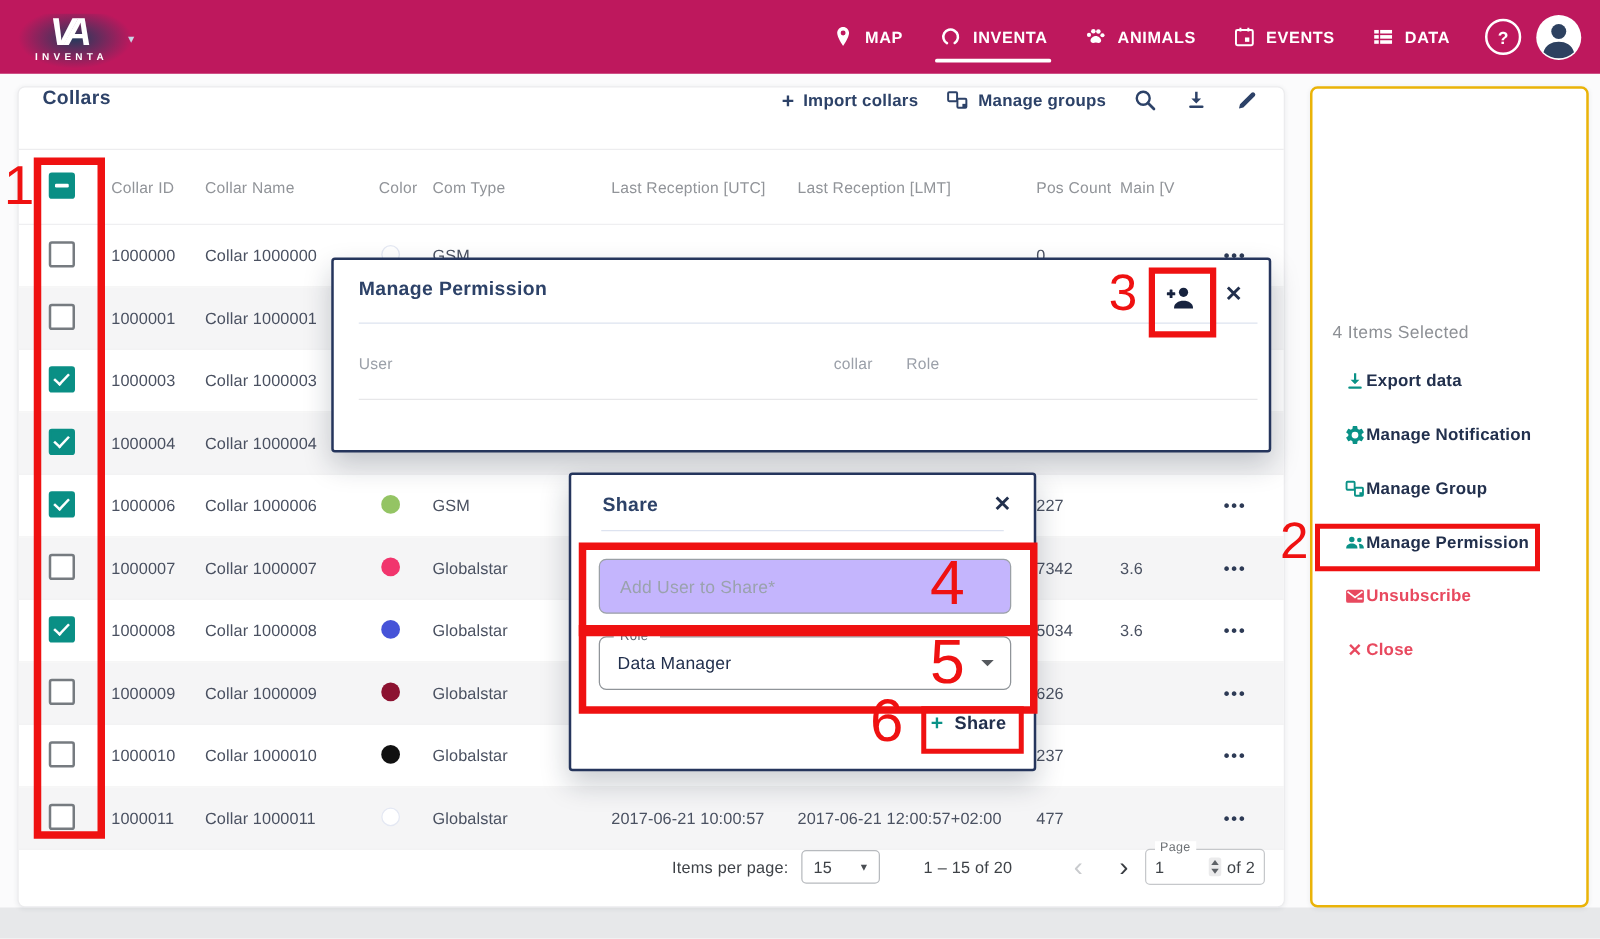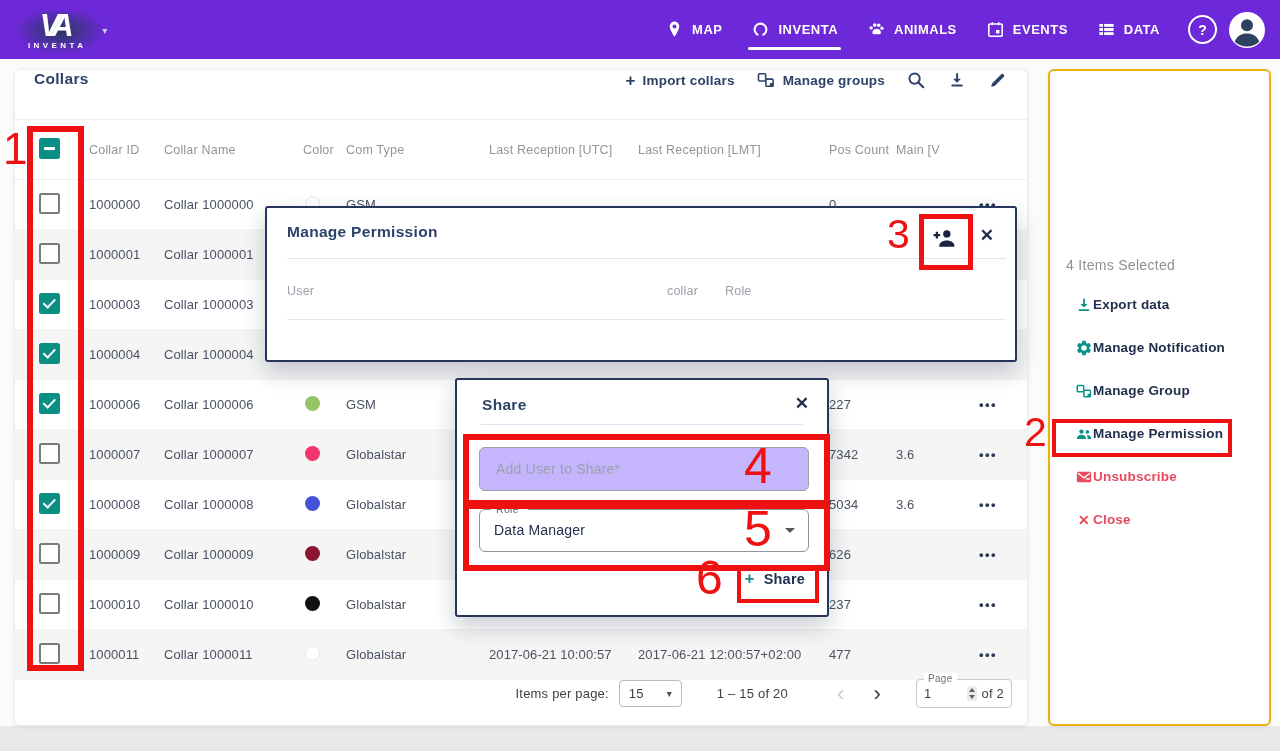--- a/index.html
+++ b/index.html
@@ -4,21 +4,21 @@
 <style>
   html,body{margin:0;padding:0}
   body{
     position:relative;width:1280px;height:751px;overflow:hidden;
     background:#fbfbfc;font-family:"Liberation Sans",sans-serif;
     -webkit-font-smoothing:antialiased;
   }
   svg{display:block}
 
   
-  .navbar{position:absolute;left:0;top:0;width:1280px;height:59px;background:#6d28d9;
+  .navbar{position:absolute;left:0;top:0;width:1280px;height:59px;background:#be185d;
     display:flex;align-items:center;padding:0 14px;box-sizing:border-box;z-index:5}
   .brand{display:flex;align-items:flex-start;gap:16px;width:150px}
   .logo{display:flex;flex-direction:column;align-items:center;position:relative;padding:2px 0 0 14px}
   .logo::before{content:"";position:absolute;left:0;top:2px;width:92px;height:44px;
     background:radial-gradient(ellipse at 50% 45%, #253a5c 0%, rgba(37,58,92,0) 70%)}
   .logo-monogram{position:relative;color:#fff;font-size:31px;font-style:italic;font-weight:700;
     letter-spacing:-7px;line-height:.95;padding-right:8px}
   .logo-name{position:relative;color:#fff;font-size:8px;font-weight:700;letter-spacing:3.4px;margin-top:1px}
   .brand-caret{color:#ccd5e6;font-size:10px;margin-top:16px}
   .nav-items{margin-left:auto;display:flex;align-items:center;height:59px;gap:29px;margin-right:28px}
@@ -59,21 +59,21 @@
 
   
   .pagination{position:absolute;right:15px;bottom:17px;display:flex;align-items:center;
     color:#3e4247;font-size:13px;letter-spacing:.2px}
   .ipp-select{border:1px solid #b7babe;border-radius:4px;width:63px;height:27px;display:flex;
     align-items:center;justify-content:space-between;padding:0 9px;margin-left:10px;box-sizing:border-box;cursor:pointer}
   .ipp-caret{font-size:10px;color:#4a4e53}
   .range-label{margin-left:35px}
   .pg-prev{margin-left:49px;font-size:22px;color:#c9cbce;line-height:1;cursor:default}
   .pg-next{margin-left:29px;font-size:22px;color:#3a3d42;line-height:1;cursor:pointer}
-  .page-box{position:relative;margin-left:35px;width:96px;height:29px;border:1px solid #c6c8cb;
+  .page-box{position:relative;margin-left:13px;width:96px;height:29px;border:1px solid #c6c8cb;
     border-radius:4px;display:flex;align-items:center;padding:0 7px;box-sizing:border-box}
   .page-box-legend{position:absolute;top:-7px;left:7px;background:#fff;font-size:10px;color:#6d7175;
     padding:0 4px;letter-spacing:.3px}
   .page-val{flex:1}
   .spinner{display:flex;flex-direction:column;align-items:center;background:#ebebec;border-radius:2px;
     padding:2px 2px;margin-right:5px;cursor:pointer}
   .spinner .up{width:0;height:0;border-left:3.8px solid transparent;border-right:3.8px solid transparent;
     border-bottom:4.6px solid #5e6267;margin-bottom:2.4px}
   .spinner .down{width:0;height:0;border-left:3.8px solid transparent;border-right:3.8px solid transparent;
     border-top:4.6px solid #5e6267}

